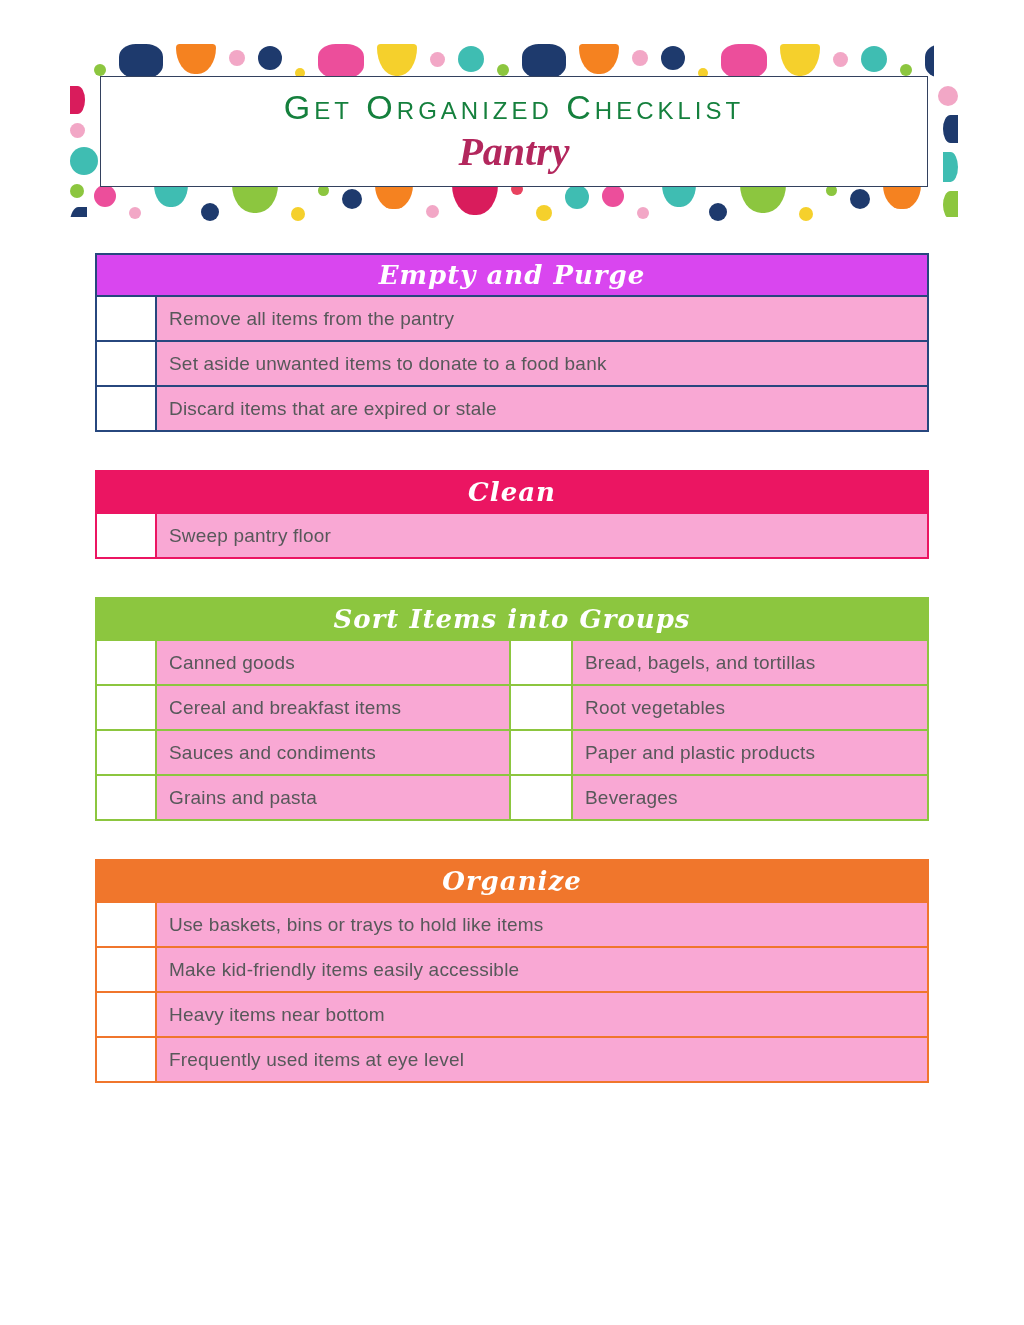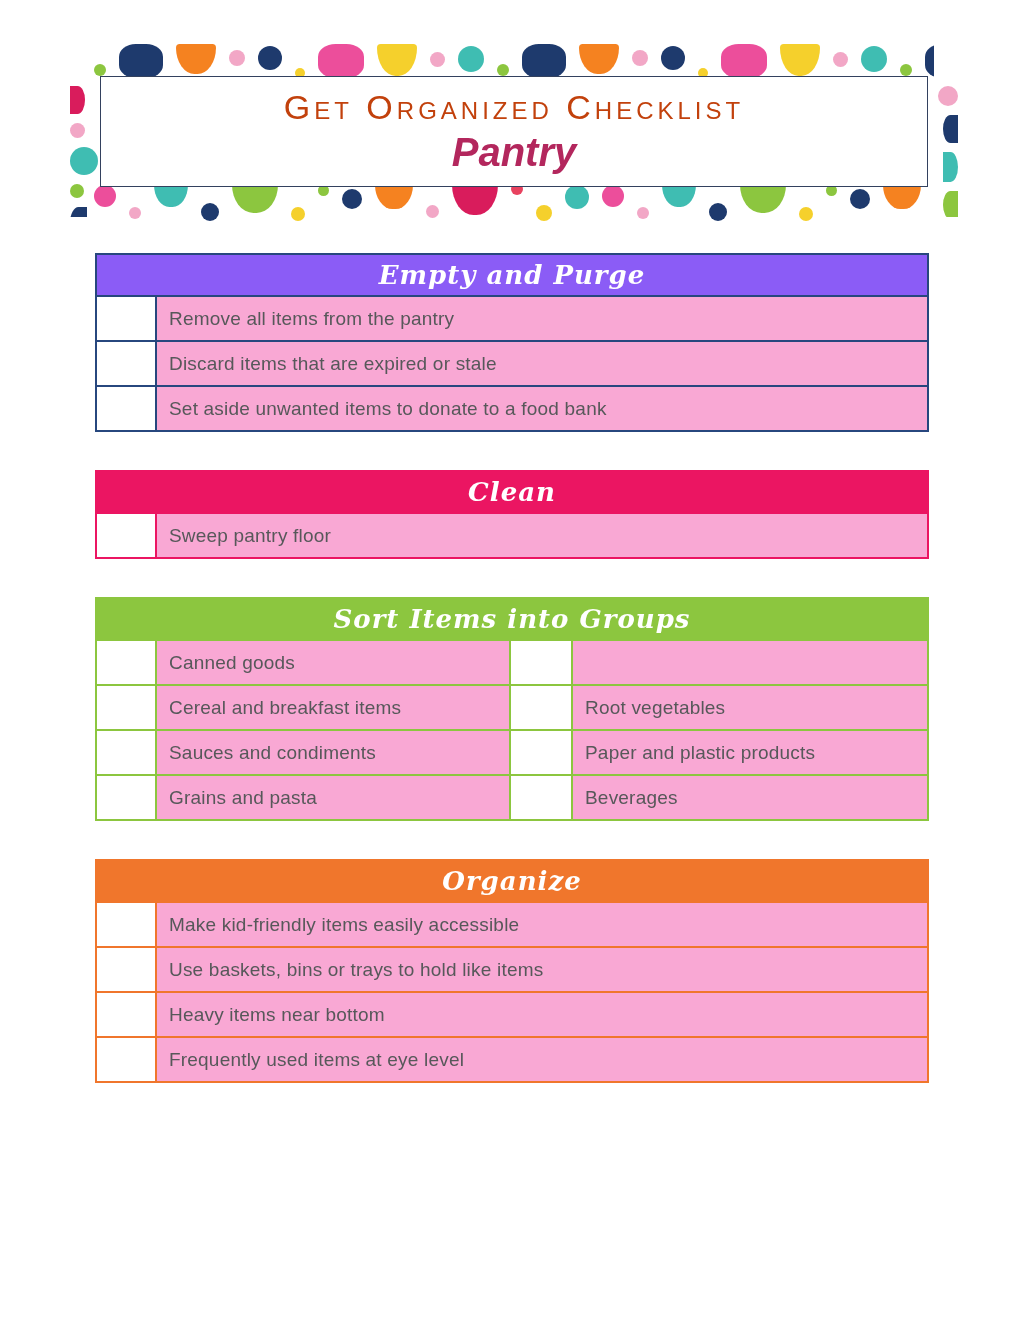--- a/index.html
+++ b/index.html
@@ -11,24 +11,24 @@
 
   
   .banner{position:relative;margin:40px 0 0 70px;width:888px;height:185px;}
   .banner-inner{
     position:absolute;left:30px;right:30px;top:36px;bottom:38px;
     background:#ffffff;border:1px solid #33415e;z-index:2;
     display:flex;flex-direction:column;align-items:center;justify-content:center;
   }
   .title{
     font-variant:small-caps;font-size:34px;letter-spacing:4px;
-    color:#c2410c;font-weight:500;line-height:1.1;
+    color:#15803d;font-weight:500;line-height:1.1;
   }
   .subtitle{
-    font-family:Liberation Sans, sans-serif;font-style:italic;font-weight:600;
+    font-family:Liberation Serif, serif;font-style:italic;font-weight:600;
     font-size:40px;color:#b3275d;margin-top:4px;line-height:1.1;text-align:center;
   }
   .dots{position:absolute;z-index:1;overflow:hidden;display:flex;}
   .dots-top{top:2px;left:24px;right:24px;height:44px;gap:13px;align-items:flex-start;}
   .dots-bottom{bottom:0;left:24px;right:24px;height:48px;gap:13px;align-items:flex-start;}
   .dots-left{left:0;top:46px;bottom:8px;width:30px;flex-direction:column;gap:9px;align-items:flex-start;}
   .dots-right{right:0;top:46px;bottom:8px;width:30px;flex-direction:column;gap:9px;align-items:flex-end;}
   .shape{flex:0 0 auto;}
 
   
@@ -42,21 +42,21 @@
   .row{display:flex;height:43px;border-top:2px solid;background:#f9a8d4;}
   .cb{width:58px;border-right:2px solid;background:#ffffff;}
   .cb-mid{width:60px;border-left:2px solid;border-right:2px solid;background:#ffffff;}
   .label{
     flex:1;display:flex;align-items:center;padding-left:12px;
     font-size:19px;color:#57585a;letter-spacing:0.2px;
   }
   .label.fixed{flex:0 0 340px;}
 
   .sec-navy,.sec-navy .row,.sec-navy .cb,.sec-navy .cb-mid{border-color:#27477e;}
-  .sec-navy .tbl-header{background:#8b5cf6;}
+  .sec-navy .tbl-header{background:#d946ef;}
   .sec-pink,.sec-pink .row,.sec-pink .cb,.sec-pink .cb-mid{border-color:#eb1562;}
   .sec-pink .tbl-header{background:#eb1562;}
   .sec-green,.sec-green .row,.sec-green .cb,.sec-green .cb-mid{border-color:#8cc63f;}
   .sec-green .tbl-header{background:#8cc63f;}
   .sec-orange,.sec-orange .row,.sec-orange .cb,.sec-orange .cb-mid{border-color:#f0762c;}
   .sec-orange .tbl-header{background:#f0762c;}
 </style>
 </head>
 <body>
 
@@ -130,43 +130,44 @@
 </div>
 
 <section class="tbl first sec-navy">
   <div class="tbl-header">Empty and Purge</div>
   <div class="row">
     <div class="cb"></div>
     <div class="label">Remove all items from the pantry</div>
   </div>
   <div class="row">
     <div class="cb"></div>
+    <div class="label">Set aside unwanted items to donate to a food bank</div>
+  </div>
+  <div class="row">
+    <div class="cb"></div>
     <div class="label">Discard items that are expired or stale</div>
-  </div>
-  <div class="row">
-    <div class="cb"></div>
-    <div class="label">Set aside unwanted items to donate to a food bank</div>
   </div>
 </section>
 
 <section class="tbl sec-pink">
   <div class="tbl-header">Clean</div>
   <div class="row">
     <div class="cb"></div>
     <div class="label">Sweep pantry floor</div>
   </div>
 </section>
 
 <section class="tbl sec-green">
   <div class="tbl-header">Sort Items into Groups</div>
 
   <div class="row">
     <div class="cb"></div>
     <div class="label fixed">Canned goods</div>
     <div class="cb-mid"></div>
+    <div class="label">Bread, bagels, and tortillas</div>
   </div>
   <div class="row">
     <div class="cb"></div>
     <div class="label fixed">Cereal and breakfast items</div>
     <div class="cb-mid"></div>
     <div class="label">Root vegetables</div>
   </div>
   <div class="row">
     <div class="cb"></div>
     <div class="label fixed">Sauces and condiments</div>
@@ -178,27 +179,27 @@
     <div class="label fixed">Grains and pasta</div>
     <div class="cb-mid"></div>
     <div class="label">Beverages</div>
   </div>
 </section>
 
 <section class="tbl sec-orange">
   <div class="tbl-header">Organize</div>
   <div class="row">
     <div class="cb"></div>
+    <div class="label">Use baskets, bins or trays to hold like items</div>
+  </div>
+  <div class="row">
+    <div class="cb"></div>
     <div class="label">Make kid-friendly items easily accessible</div>
   </div>
   <div class="row">
     <div class="cb"></div>
-    <div class="label">Use baskets, bins or trays to hold like items</div>
-  </div>
-  <div class="row">
-    <div class="cb"></div>
     <div class="label">Heavy items near bottom</div>
   </div>
   <div class="row">
     <div class="cb"></div>
     <div class="label">Frequently used items at eye level</div>
   </div>
 </section>
 
 </body></html>

